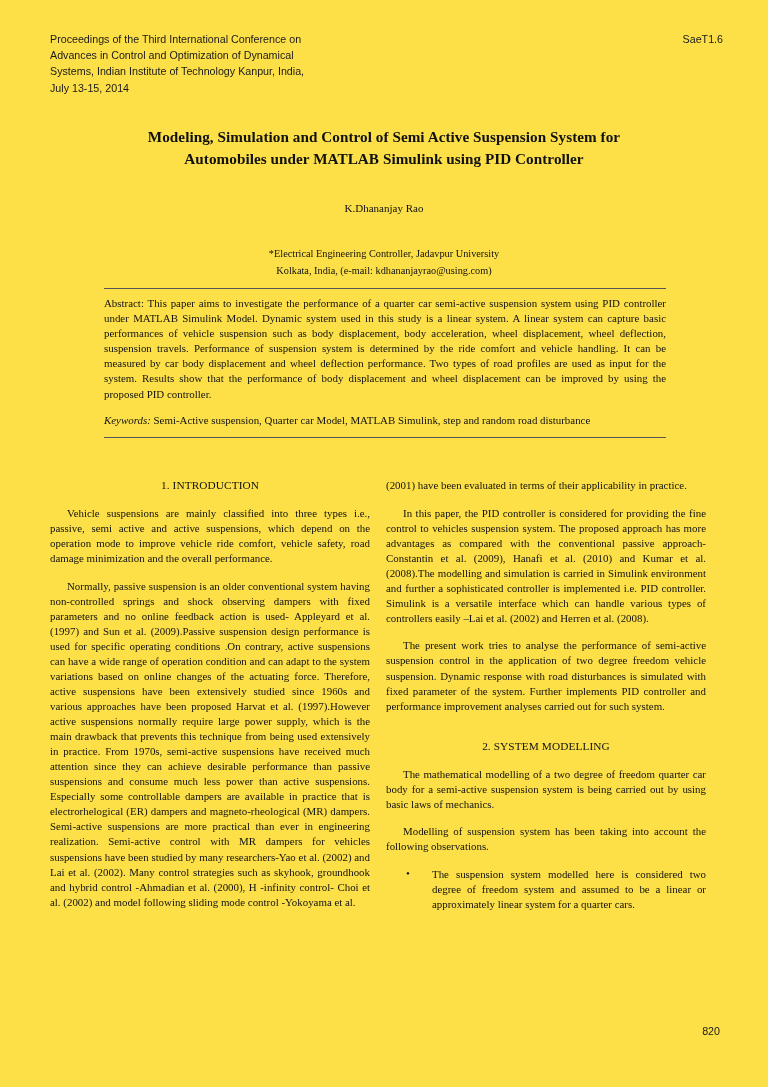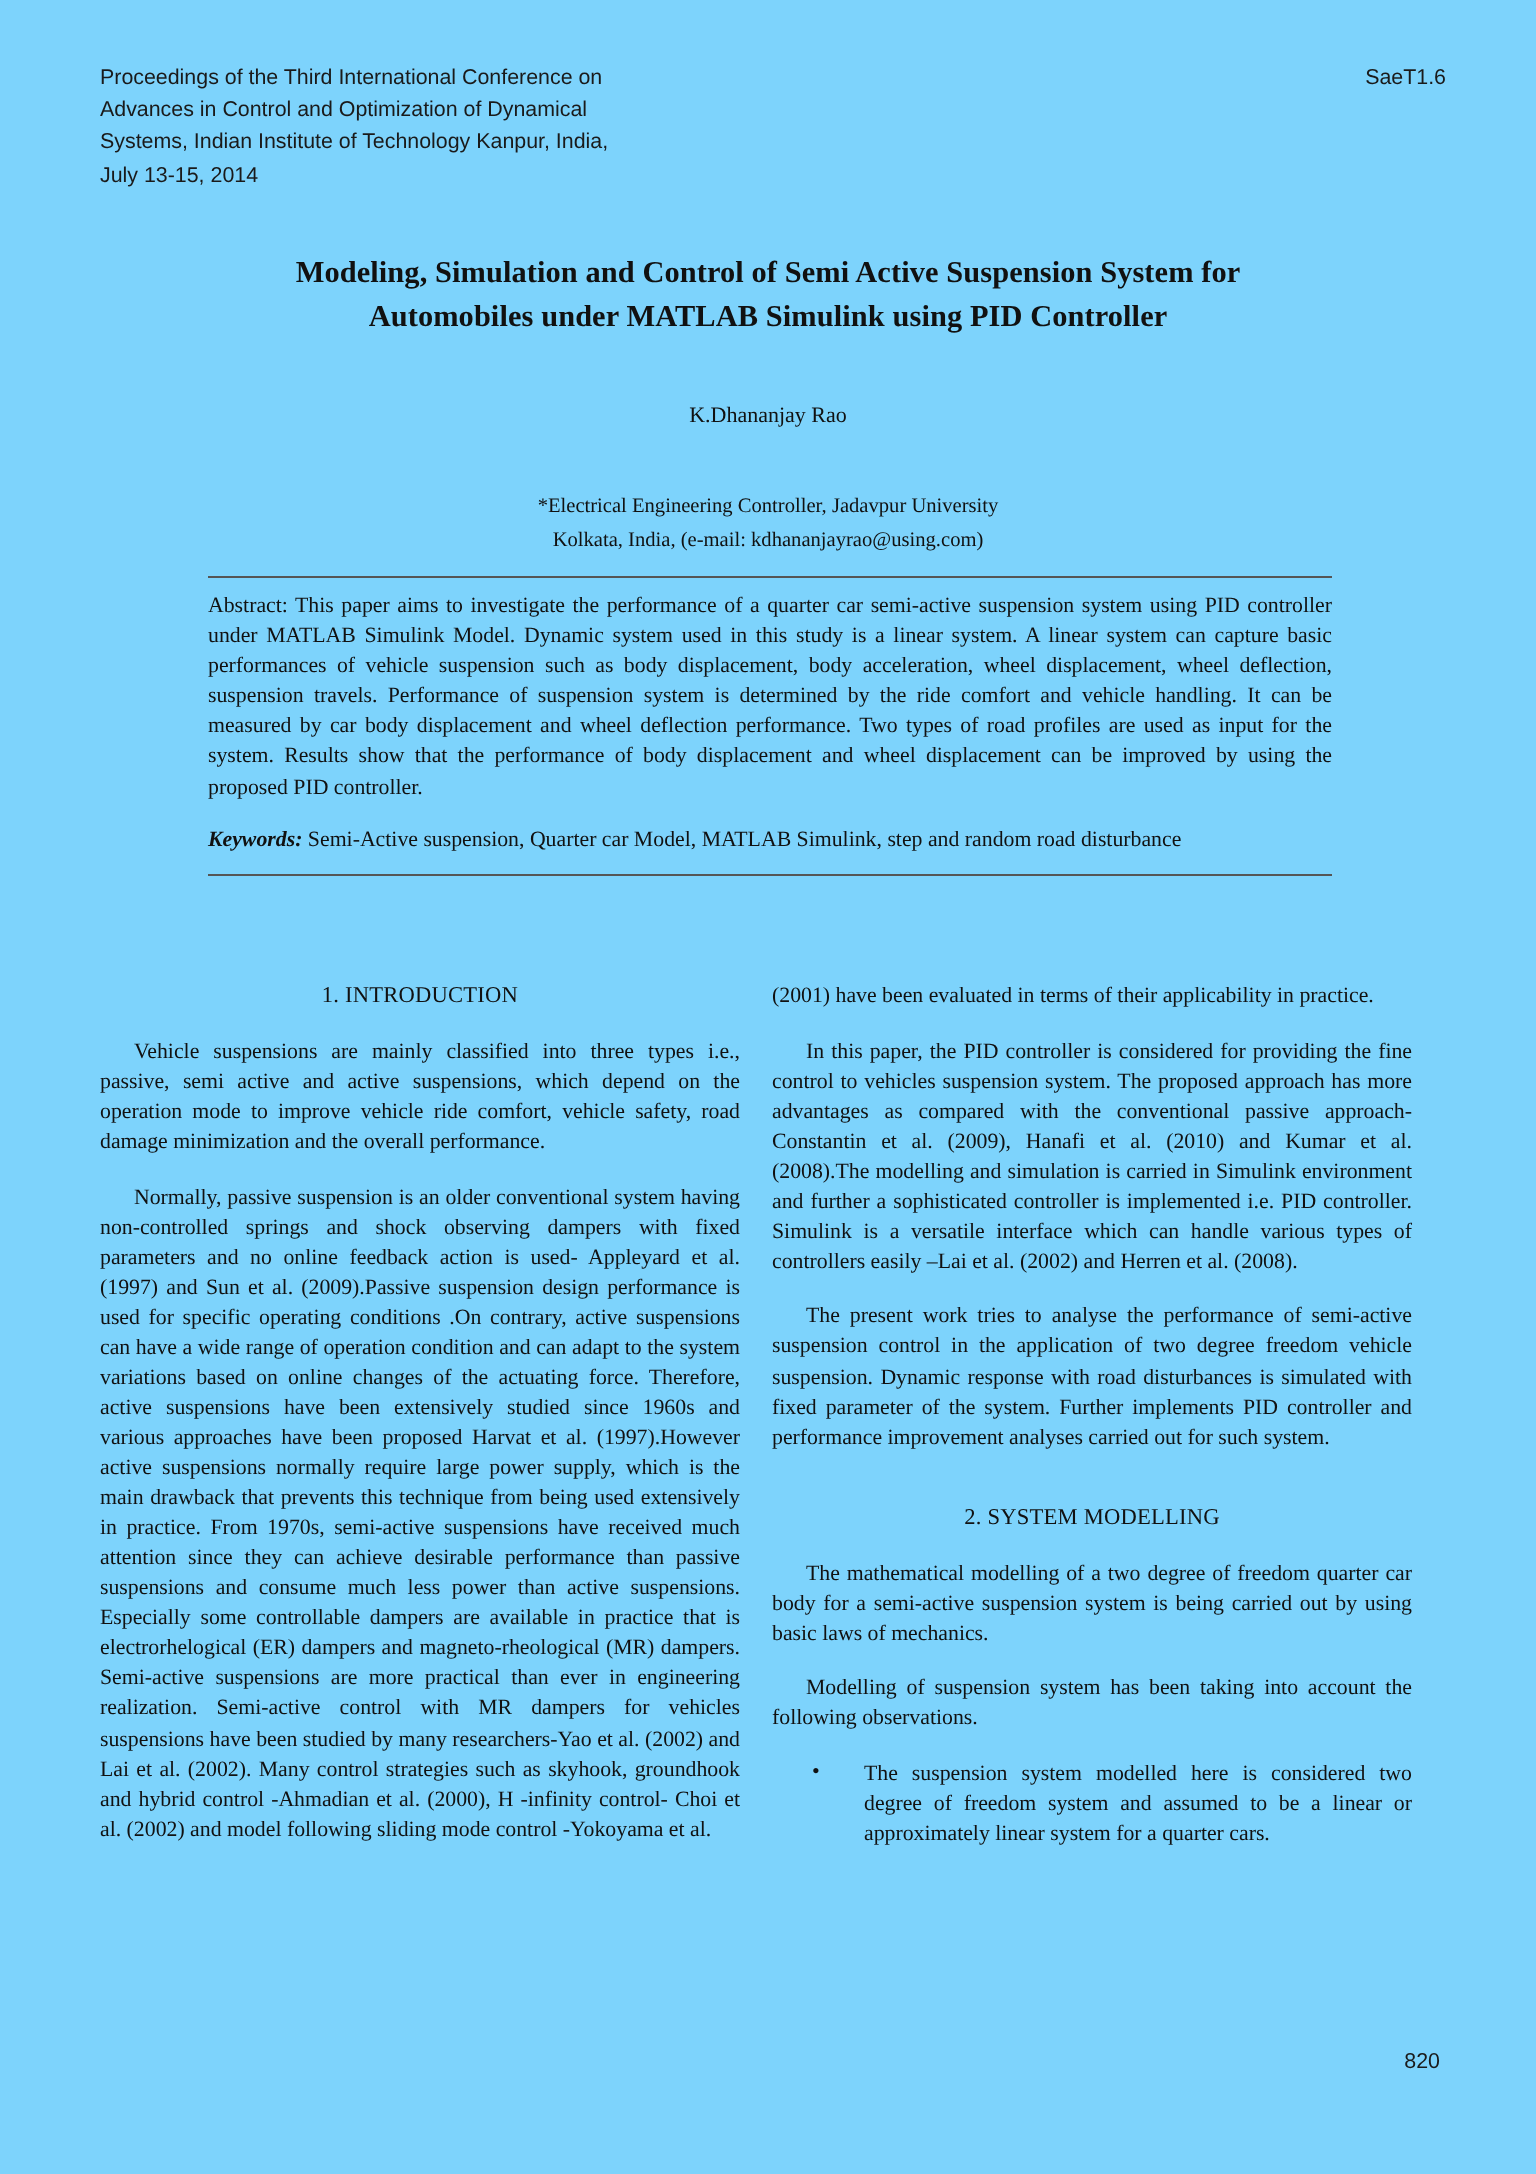--- a/index.html
+++ b/index.html
@@ -4,21 +4,21 @@
 <style>
   html, body {
     margin: 0;
     padding: 0;
     background: #ffffff;
   }
   .page {
     position: relative;
     width: 768px;
     height: 1087px;
-    background: #7dd3fc;
+    background: #fde047;
     margin: 0 auto;
     overflow: hidden;
     box-sizing: border-box;
     font-family: "Liberation Serif", "DejaVu Serif", serif;
     color: #111111;
   }
 
   
   .running-header {
     position: absolute;
@@ -93,32 +93,31 @@
     text-align: justify;
     margin: 0;
     hyphens: none;
   }
   .keywords {
     font-size: 10.9px;
     line-height: 15.1px;
     text-align: justify;
     margin: 11px 0 3px 0;
   }
-  .keywords i { font-style: italic; font-weight: bold; }
+  .keywords i { font-style: italic; }
 
   
   .columns {
     position: absolute;
     top: 478px;
     left: 50px;
     width: 668px;
     height: 530px;
     display: flex;
     gap: 16px;
-    margin-top: 13px;
   }
   .col {
     width: 320px;
     font-size: 10.9px;
     line-height: 15.05px;
     text-align: justify;
   }
   .sec-head {
     text-align: center;
     font-size: 11.3px;

